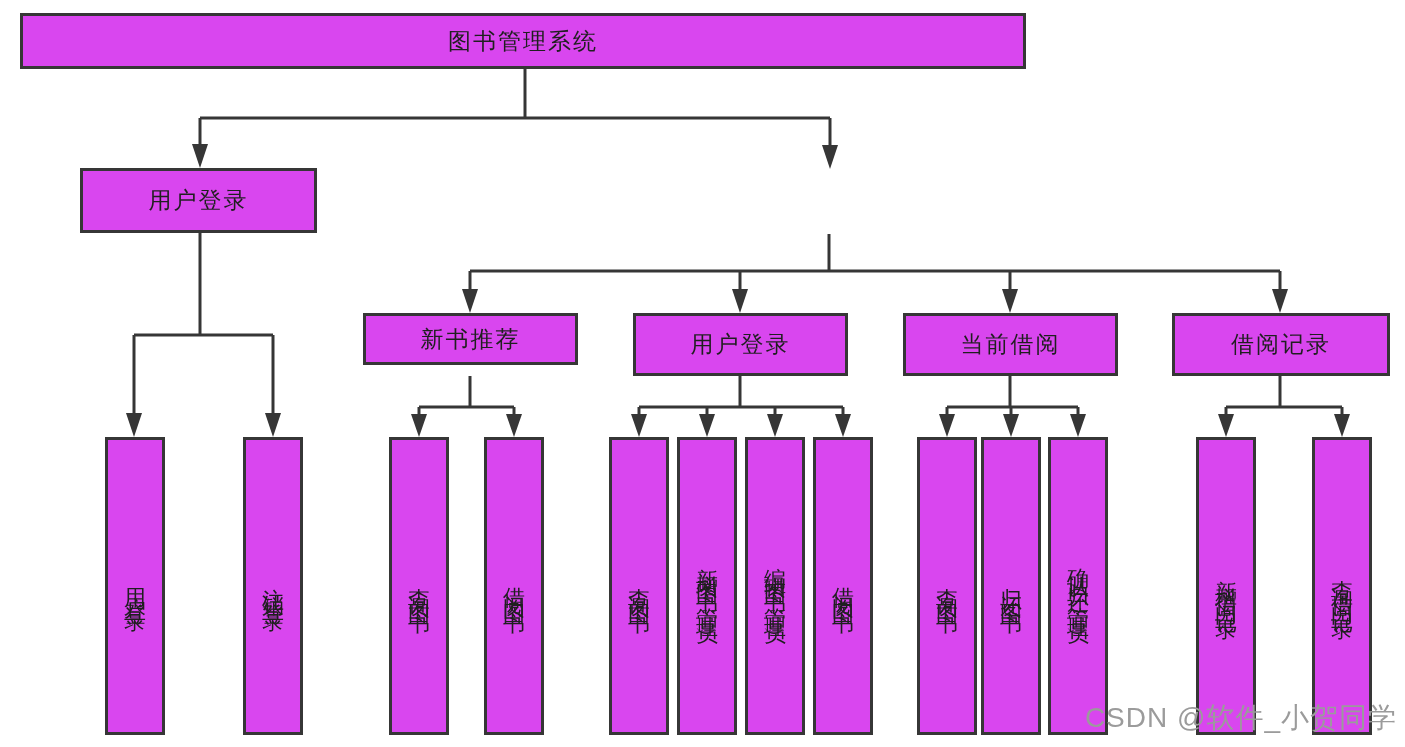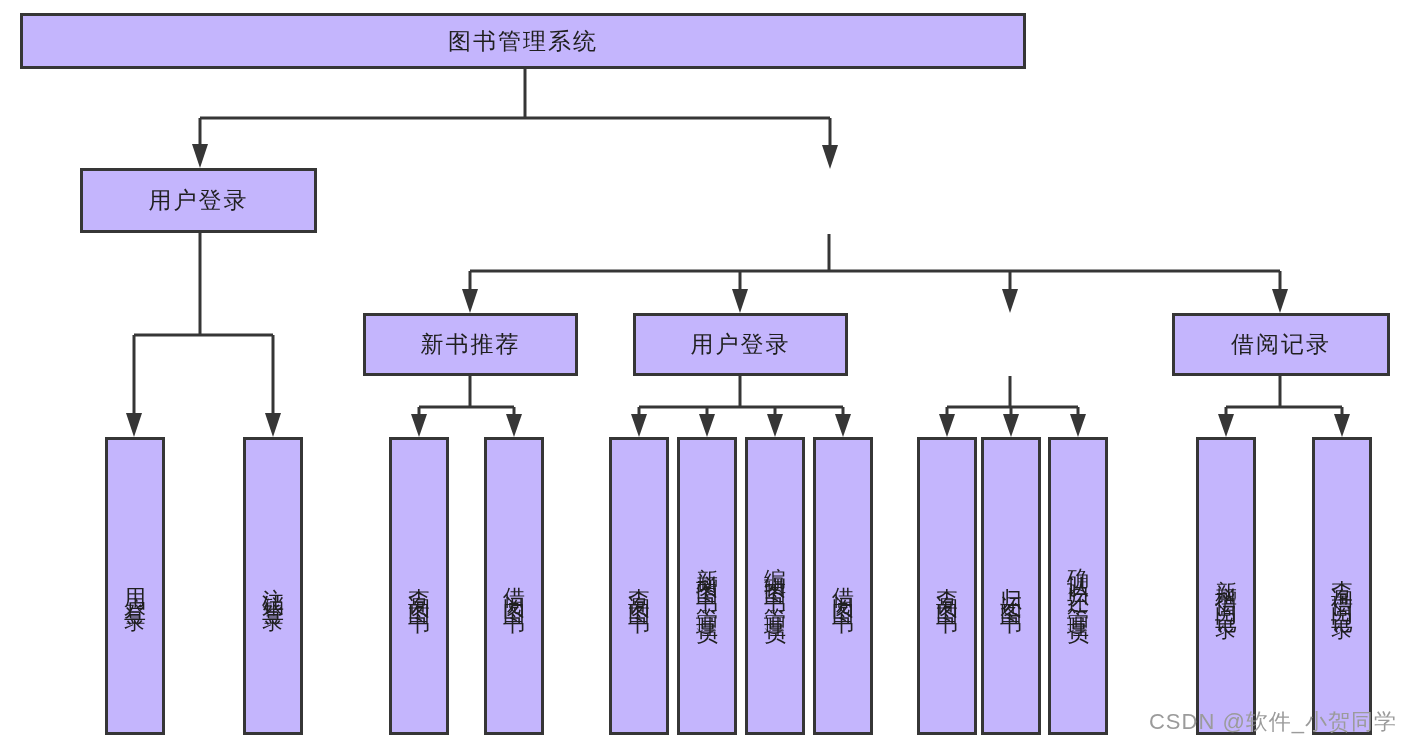--- a/index.html
+++ b/index.html
@@ -12,21 +12,21 @@
     overflow: hidden;
   }
   #connectors {
     position: absolute;
     left: 0; top: 0;
     width: 1405px; height: 747px;
   }
   .box {
     position: absolute;
     box-sizing: border-box;
-    background: #c4b5fd;
+    background: #d946ef;
     border: 3px solid #363636;
     display: flex;
     align-items: center;
     justify-content: center;
     color: #1f1f1f;
   }
   .hlabel {
     font-size: 23px;
     letter-spacing: 2px;
     white-space: nowrap;
@@ -36,21 +36,21 @@
     font-size: 22px;
     letter-spacing: 8px;
     line-height: 1;
   }
   
   .root-box   { left: 20px;   top: 13px;  width: 1006px; height: 56px; }
   
   .n-userlogin{ left: 80px;   top: 168px; width: 237px;  height: 65px; }
   .n-bookmgmt { left: 712px;  top: 169px; width: 235px;  height: 65px; }
   
-  .n-newrec   { left: 363px;  top: 313px; width: 215px;  height: 63px; }
+  .n-newrec   { left: 363px;  top: 313px; width: 215px;  height: 52px; }
   .n-borrow   { left: 633px;  top: 313px; width: 215px;  height: 63px; }
   .n-current  { left: 903px;  top: 313px; width: 215px;  height: 63px; }
   .n-records  { left: 1172px; top: 313px; width: 218px;  height: 63px; }
   
   .leaf { top: 437px; width: 60px; height: 298px; }
   .l-1  { left: 105px;  }
   .l-2  { left: 243px;  }
   .l-3  { left: 389px;  }
   .l-4  { left: 484px;  }
   .l-5  { left: 609px;  }
@@ -59,21 +59,21 @@
   .l-8  { left: 813px;  }
   .l-9  { left: 917px;  }
   .l-10 { left: 981px;  }
   .l-11 { left: 1048px; }
   .l-12 { left: 1196px; }
   .l-13 { left: 1312px; }
   .watermark {
     position: absolute;
     right: 8px;
     bottom: 10px;
-    font-size: 22px;
+    font-size: 28px;
     color: #9b9b9b;
     letter-spacing: 1px;
     white-space: nowrap;
   }
 </style>
 </head>
 <body>
 
 <div id="stage">
 
@@ -150,20 +150,23 @@
   <div class="box n-userlogin">
     <span class="hlabel">用户登录</span>
   </div>
 
   <div class="box n-newrec">
     <span class="hlabel">新书推荐</span>
   </div>
   <div class="box n-borrow">
     <span class="hlabel">用户登录</span>
   </div>
+  <div class="box n-current">
+    <span class="hlabel">当前借阅</span>
+  </div>
   <div class="box n-records">
     <span class="hlabel">借阅记录</span>
   </div>
 
   <div class="box leaf l-1">
     <span class="vlabel">用户登录</span>
   </div>
   <div class="box leaf l-2">
     <span class="vlabel">注销登录</span>
   </div>

